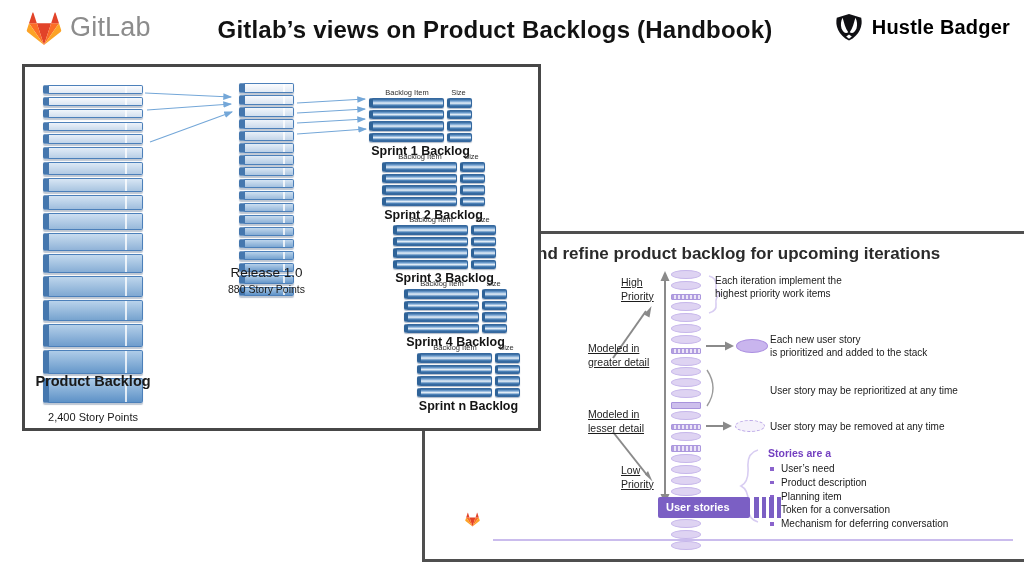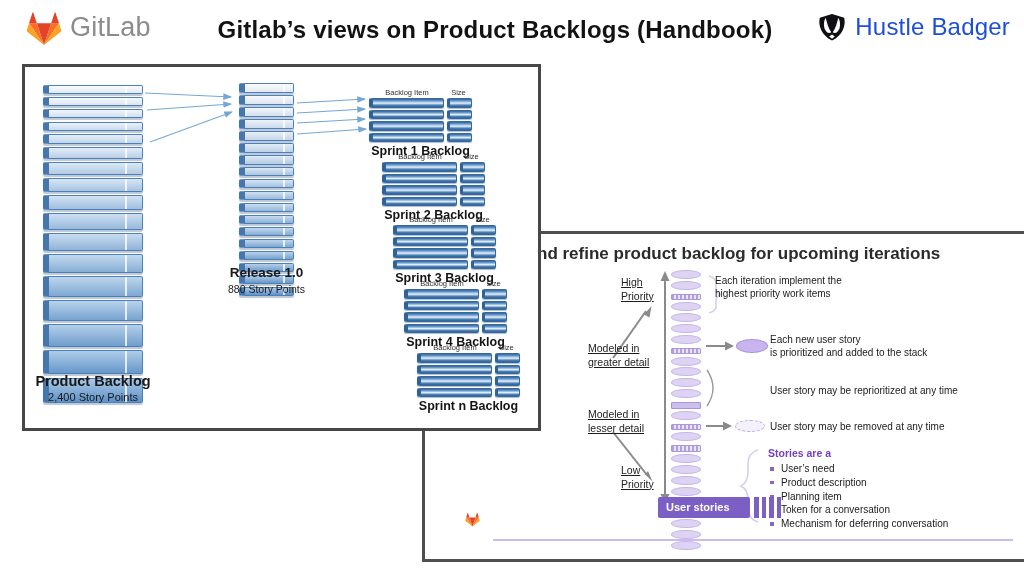--- a/index.html
+++ b/index.html
@@ -5,35 +5,35 @@
   html,body{margin:0;padding:0;background:#ffffff;width:1024px;height:570px;overflow:hidden;
     font-family:"Liberation Sans", sans-serif; -webkit-font-smoothing:antialiased;}
   .abs{position:absolute;}
   
   #header{position:absolute;left:0;top:0;width:1024px;height:62px;background:#fff;}
   #gitlab-logo{position:absolute;left:24px;top:8px;display:flex;align-items:center;gap:6px;}
   #gitlab-logo .word{font-size:27px;color:#8c8c8c;letter-spacing:.2px;}
   #main-title{position:absolute;left:160px;top:16px;width:670px;text-align:center;
     font-size:24px;font-weight:800;color:#121212;letter-spacing:.2px;}
   #hustle{position:absolute;right:14px;top:12px;display:flex;align-items:center;gap:8px;}
-  #hustle .word{font-size:24px;font-weight:400;color:#1d4ed8;letter-spacing:.2px;}
+  #hustle .word{font-size:20px;font-weight:700;color:#000000;letter-spacing:.2px;}
   
   #left-panel{position:absolute;left:22px;top:64px;width:513px;height:361px;background:#fff;
     border:3px solid #474747;z-index:3;}
   #right-panel{position:absolute;left:422px;top:231px;width:600px;height:325px;background:#fff;
     border:3px solid #4f4f4f;z-index:1;}
   
   .stack{position:absolute;display:flex;flex-direction:column;}
   .bar3d{position:relative;border:1px solid #4c80ba;border-left:6px solid #4577ae;
     border-radius:2px;box-shadow:0 1.5px 1px rgba(40,70,110,.30);}
   .bar3d::after{content:"";position:absolute;top:0;bottom:0;right:16%;width:2px;
     background:rgba(255,255,255,.78);}
   .stack-label{position:absolute;text-align:center;color:#1a1a1a;}
   .lbl-big{font-size:14.5px;font-weight:700;}
-  .lbl-mid{font-size:13.5px;font-weight:700;}
+  .lbl-mid{font-size:13.5px;font-weight:400;}
   .lbl-sub{font-size:11px;}
   
   .sprint-group{position:absolute;width:103px;}
   .sg-head{display:flex;font-size:7.5px;color:#2e2e2e;height:10px;margin-top:7px;}
   .sg-head .h-item{width:76px;text-align:center;}
   .sg-head .h-size{width:27px;text-align:center;}
   .sg-row{display:flex;gap:3px;margin-bottom:2px;}
   .sseg{height:7.5px;border:1px solid #35689f;border-radius:2px;
     background:linear-gradient(180deg,#2f6398 0%,#6f9ecf 25%,#e8f1f9 52%,#4d82b8 78%,#2c5f95 100%);
     box-shadow:0 1px 1px rgba(30,60,100,.35);}
@@ -128,21 +128,21 @@
       <div class="bar3d" style="height: 14.5px; margin-bottom: 3.2px; background: linear-gradient(rgb(205, 223, 241), rgb(152, 185, 219));"></div>
       <div class="bar3d" style="height: 15.75px; margin-bottom: 3.2px; background: linear-gradient(rgb(200, 220, 239), rgb(144, 179, 216));"></div>
       <div class="bar3d" style="height: 17px; margin-bottom: 3.2px; background: linear-gradient(rgb(195, 217, 238), rgb(135, 174, 213));"></div>
       <div class="bar3d" style="height: 18.25px; margin-bottom: 3.2px; background: linear-gradient(rgb(190, 214, 236), rgb(127, 168, 210));"></div>
       <div class="bar3d" style="height: 19.5px; margin-bottom: 3.2px; background: linear-gradient(rgb(185, 211, 235), rgb(119, 163, 207));"></div>
       <div class="bar3d" style="height: 20.75px; margin-bottom: 3.2px; background: linear-gradient(rgb(180, 207, 233), rgb(111, 157, 205));"></div>
       <div class="bar3d" style="height: 22px; margin-bottom: 3.2px; background: linear-gradient(rgb(175, 204, 232), rgb(102, 152, 202));"></div>
       <div class="bar3d" style="height: 23.25px; margin-bottom: 3.2px; background: linear-gradient(rgb(170, 201, 230), rgb(94, 146, 199));"></div>
     </div>
   <div class="stack-label lbl-big" style="left:8px;top:306px;width:120px;">Product Backlog</div>
-  <div class="stack-label lbl-sub" style="left:8px;top:324px;width:120px;">2,400 Story Points</div>
+  <div class="stack-label lbl-sub" style="left:8px;top:344px;width:120px;">2,400 Story Points</div>
 
   <div id="release-stack" class="stack" style="left:214px;top:16px;width:55px;">
       <div class="bar3d" style="height: 7.6px; margin-bottom: 2.4px; background: linear-gradient(rgb(251, 252, 254), rgb(226, 234, 244));"></div>
       <div class="bar3d" style="height: 7.6px; margin-bottom: 2.4px; background: linear-gradient(rgb(246, 249, 253), rgb(218, 229, 241));"></div>
       <div class="bar3d" style="height: 7.6px; margin-bottom: 2.4px; background: linear-gradient(rgb(241, 246, 251), rgb(210, 224, 239));"></div>
       <div class="bar3d" style="height: 7.6px; margin-bottom: 2.4px; background: linear-gradient(rgb(237, 243, 250), rgb(203, 218, 236));"></div>
       <div class="bar3d" style="height: 7.6px; margin-bottom: 2.4px; background: linear-gradient(rgb(232, 240, 248), rgb(195, 213, 233));"></div>
       <div class="bar3d" style="height: 7.6px; margin-bottom: 2.4px; background: linear-gradient(rgb(227, 237, 247), rgb(187, 208, 231));"></div>
       <div class="bar3d" style="height: 7.6px; margin-bottom: 2.4px; background: linear-gradient(rgb(222, 234, 246), rgb(179, 203, 228));"></div>
       <div class="bar3d" style="height: 7.6px; margin-bottom: 2.4px; background: linear-gradient(rgb(218, 231, 244), rgb(172, 198, 225));"></div>

